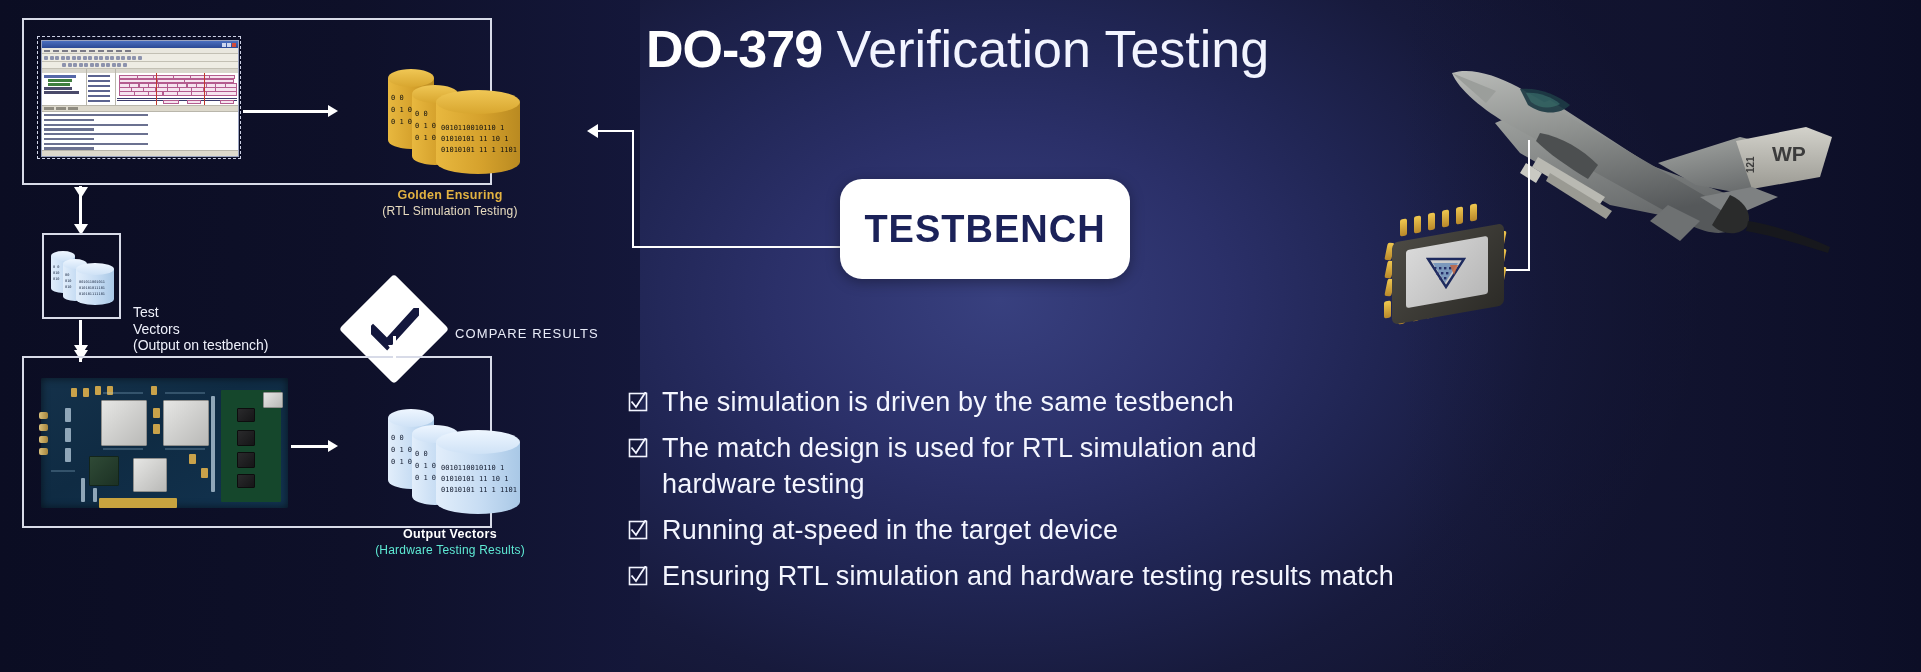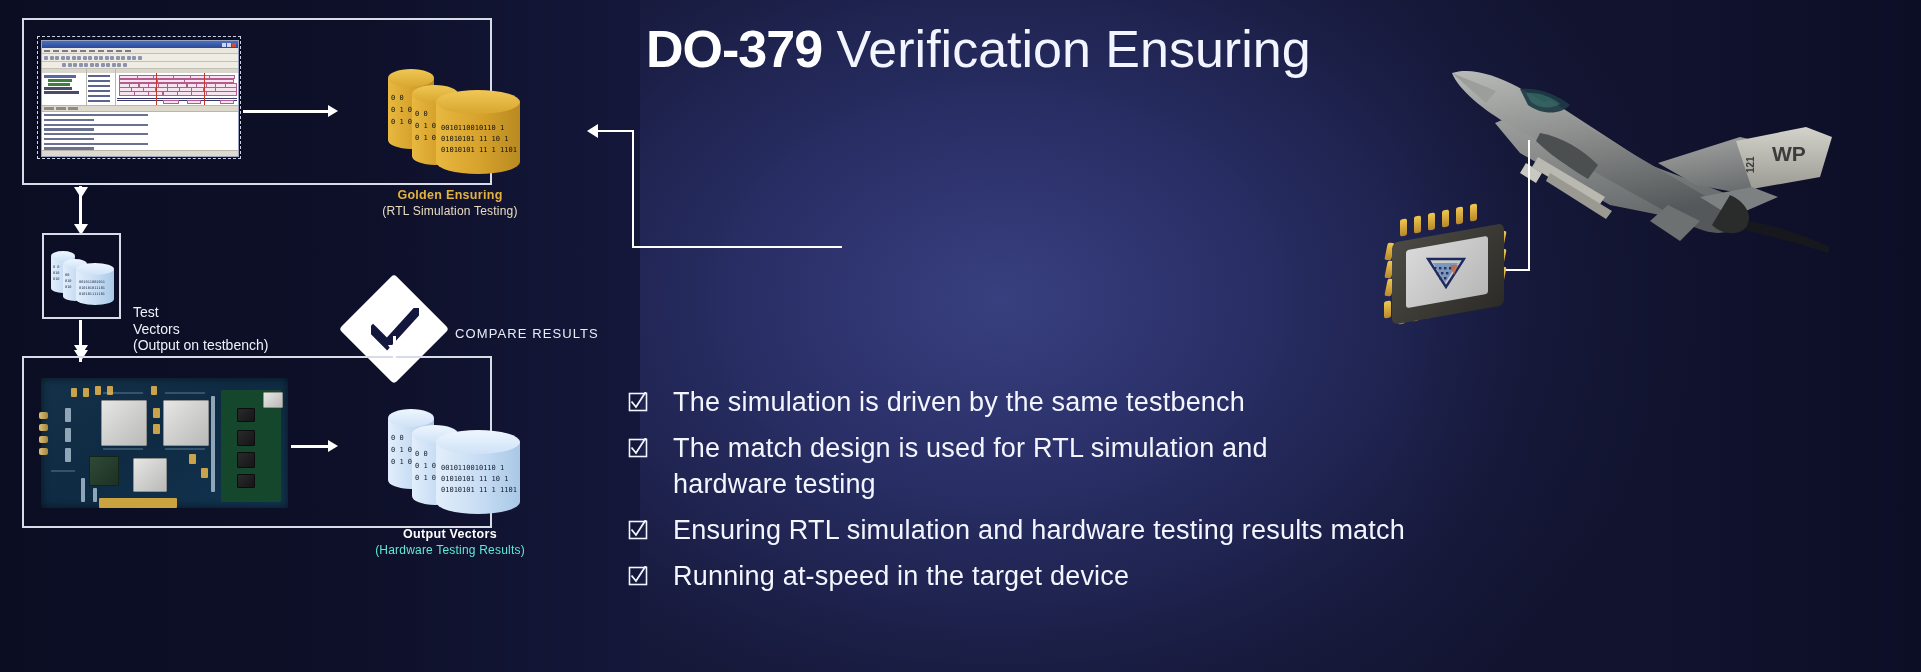--- a/index.html
+++ b/index.html
@@ -121,21 +121,21 @@
   #testbench{
     position:absolute;left:840px;top:179px;width:290px;height:100px;
     background:#ffffff;border-radius:22px;display:flex;align-items:center;justify-content:center;
     box-shadow:0 3px 14px rgba(0,0,0,.35);
   }
   #testbench span{font-size:38px;font-weight:bold;color:#1b2259;letter-spacing:1px;}
 
   #bullets{position:absolute;left:628px;top:385px;width:900px;}
   .bullet{display:flex;align-items:flex-start;margin-bottom:10px;}
   .bullet .bx{flex:0 0 auto;margin-right:14px;margin-top:7px;}
-  .bullet .tx{color:#f4f6ff;font-size:27px;line-height:1.33;font-weight:300;letter-spacing:.2px;margin-left:11px;}
+  .bullet .tx{color:#f4f6ff;font-size:27px;line-height:1.33;font-weight:300;letter-spacing:.2px;}
 
   
   #jet{position:absolute;left:1400px;top:45px;width:490px;height:230px;}
   #chip-ic{position:absolute;left:1368px;top:215px;width:160px;height:120px;}
   .ic-body{position:absolute;left:24px;top:18px;width:112px;height:82px;
            background:linear-gradient(135deg,#4c4a44,#2c2b27);transform:skewY(-10deg);border-radius:6px;}
   .ic-die{position:absolute;left:38px;top:28px;width:82px;height:58px;
           background:linear-gradient(135deg,#d9d9d9,#b7b7b7);transform:skewY(-10deg);border-radius:3px;}
   .pin{position:absolute;width:7px;height:17px;background:linear-gradient(to bottom,#f0c84f,#b8872a);border-radius:2px;}
 
@@ -486,23 +486,26 @@
     <div class="t2">(Hardware Testing Results)</div>
   </div>
 
   <div class="ln" style="left:840px;top:246px;width:2px;height:2px;"></div>
   <div class="ln" style="left:632px;top:246px;width:210px;height:2px;"></div>
   <div class="ln" style="left:632px;top:130px;width:2px;height:118px;"></div>
   <div class="ln" style="left:598px;top:130px;width:36px;height:2px;"></div>
   <div class="arw left" style="left:587px;top:124px;"></div>
 
   <div id="title">
-    <span class="b">DO-379</span><span class="n"> Verification Ensuring</span>
-  </div>
-
+    <span class="b">DO-379</span><span class="n"> Verification Testing</span>
+  </div>
+
+  <div id="testbench">
+    <span>TESTBENCH</span>
+  </div>
 
   <div id="bullets">
     <div class="bullet">
       <span class="bx">
         <svg width="20" height="20" viewBox="0 0 20 20">
             <rect x="1.5" y="1.5" width="17" height="17" fill="none" stroke="#f2f4ff" stroke-width="1.6"></rect>
             <path d="M3.5,9.5 L8,15 L18,-0.5" stroke="#f2f4ff" stroke-width="1.8" fill="none"></path>
           </svg>
       </span>
       <span class="tx">The simulation is driven by the same testbench</span>
@@ -516,30 +519,30 @@
       </span>
       <span class="tx" style="max-width:640px;display:inline-block">The match design is used for RTL simulation and hardware testing</span>
     </div>
     <div class="bullet">
       <span class="bx">
         <svg width="20" height="20" viewBox="0 0 20 20">
             <rect x="1.5" y="1.5" width="17" height="17" fill="none" stroke="#f2f4ff" stroke-width="1.6"></rect>
             <path d="M3.5,9.5 L8,15 L18,-0.5" stroke="#f2f4ff" stroke-width="1.8" fill="none"></path>
           </svg>
       </span>
-      <span class="tx">Ensuring RTL simulation and hardware testing results match</span>
+      <span class="tx">Running at-speed in the target device</span>
     </div>
     <div class="bullet">
       <span class="bx">
         <svg width="20" height="20" viewBox="0 0 20 20">
             <rect x="1.5" y="1.5" width="17" height="17" fill="none" stroke="#f2f4ff" stroke-width="1.6"></rect>
             <path d="M3.5,9.5 L8,15 L18,-0.5" stroke="#f2f4ff" stroke-width="1.8" fill="none"></path>
           </svg>
       </span>
-      <span class="tx">Running at-speed in the target device</span>
+      <span class="tx">Ensuring RTL simulation and hardware testing results match</span>
     </div>
   </div>
 
   <svg id="jet" viewBox="0 0 490 230">
     <defs>
       <linearGradient id="fus" x1="0" y1="0" x2="0.3" y2="1">
         <stop offset="0%" stop-color="#b9bbb8"></stop>
           <stop offset="45%" stop-color="#8e918f"></stop>
           <stop offset="100%" stop-color="#55585a"></stop>
       </linearGradient>

